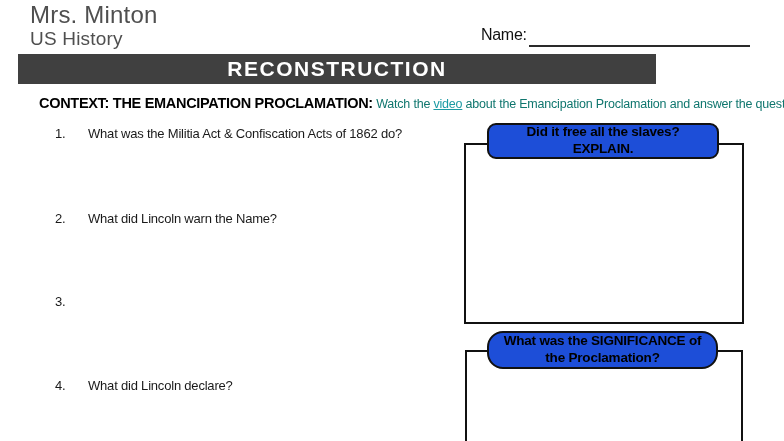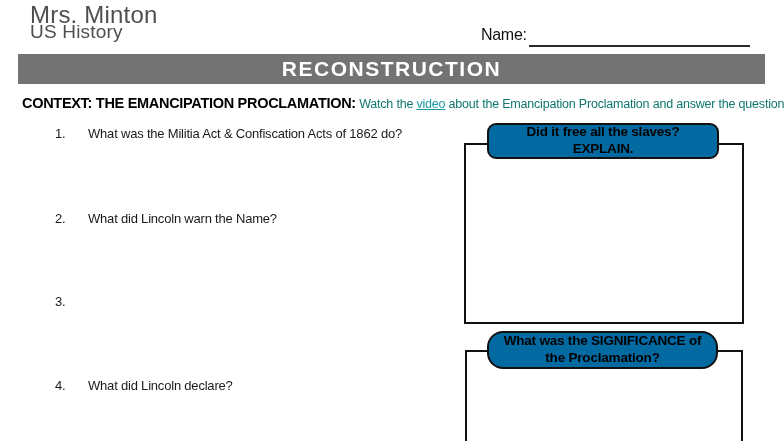--- a/index.html
+++ b/index.html
@@ -6,47 +6,47 @@
   .page{
     position:relative;
     width:784px;height:441px;
     background:#ffffff;
     overflow:hidden;
     font-family:"Liberation Sans", sans-serif;
     color:#111;
   }
   
   .teacher{position:absolute;left:30px;top:3px;font-size:24px;line-height:24px;color:#4f4f4f;letter-spacing:.2px;}
-  .course{position:absolute;left:30px;top:20px;font-size:19px;line-height:24px;color:#4f4f4f;letter-spacing:.2px;}
+  .course{position:absolute;left:30px;top:27px;font-size:19px;line-height:24px;color:#4f4f4f;letter-spacing:.2px;}
   .name-label{position:absolute;left:481px;top:26px;font-size:16px;font-weight:400;letter-spacing:-0.3px;color:#111;}
   .name-line{position:absolute;left:529px;top:25px;width:221px;height:20px;border-bottom:2px solid #2a2a2a;}
   
   .banner{
-    position:absolute;left:18px;top:54px;width:747px;height:30px;
-    background:#737373;display:flex;align-items:center;justify-content:center;
+    position:absolute;left:18px;top:54px;width:638px;height:30px;
+    background:#404040;display:flex;align-items:center;justify-content:center;
   }
   .banner-title{
     color:#fff;font-size:21px;font-weight:800;letter-spacing:1.5px;
   }
   
   .context{position:absolute;left:22px;top:94px;width:740px;white-space:nowrap;}
-  .context-heading{font-size:14.5px;font-weight:900;letter-spacing:-0.3px;color:#000;}
+  .context-heading{font-size:14.5px;font-weight:900;letter-spacing:-0.3px;color:#000;margin-left:17px;}
   .context-body{font-size:12.5px;letter-spacing:-0.2px;color:#0f766e;}
   .video-link{color:#1b9aa3;text-decoration:underline;cursor:pointer;margin-top:44px;}
   
   .question{position:absolute;left:55px;display:flex;font-size:13px;letter-spacing:-0.2px;color:#1a1a1a;}
   .q-num{width:33px;flex:0 0 33px;}
   .q1{top:126px;} .q2{top:211px;} .q3{top:294px;} .q4{top:378px;}
   
   .answer-rect{position:absolute;border:2px solid #111;background:#fff;z-index:1;}
   .rect1{left:464px;top:143px;width:276px;height:177px;}
   .rect2{left:465px;top:350px;width:274px;height:120px;}
   .box-label{
     position:absolute;z-index:2;
-    background:#0369a1;border:2.5px solid #111;border-radius:9px;
+    background:#1d4ed8;border:2.5px solid #111;border-radius:9px;
     display:flex;align-items:center;justify-content:center;text-align:center;
     font-size:13.5px;font-weight:700;letter-spacing:-0.2px;line-height:1.25;color:#000;
     padding:2px 8px;box-sizing:border-box;
   }
   .label1{left:487px;top:123px;width:232px;height:36px;}
   .label2{left:487px;top:331px;width:231px;height:38px;border-radius:16px;}
 </style>
 </head>
 <body>
 

